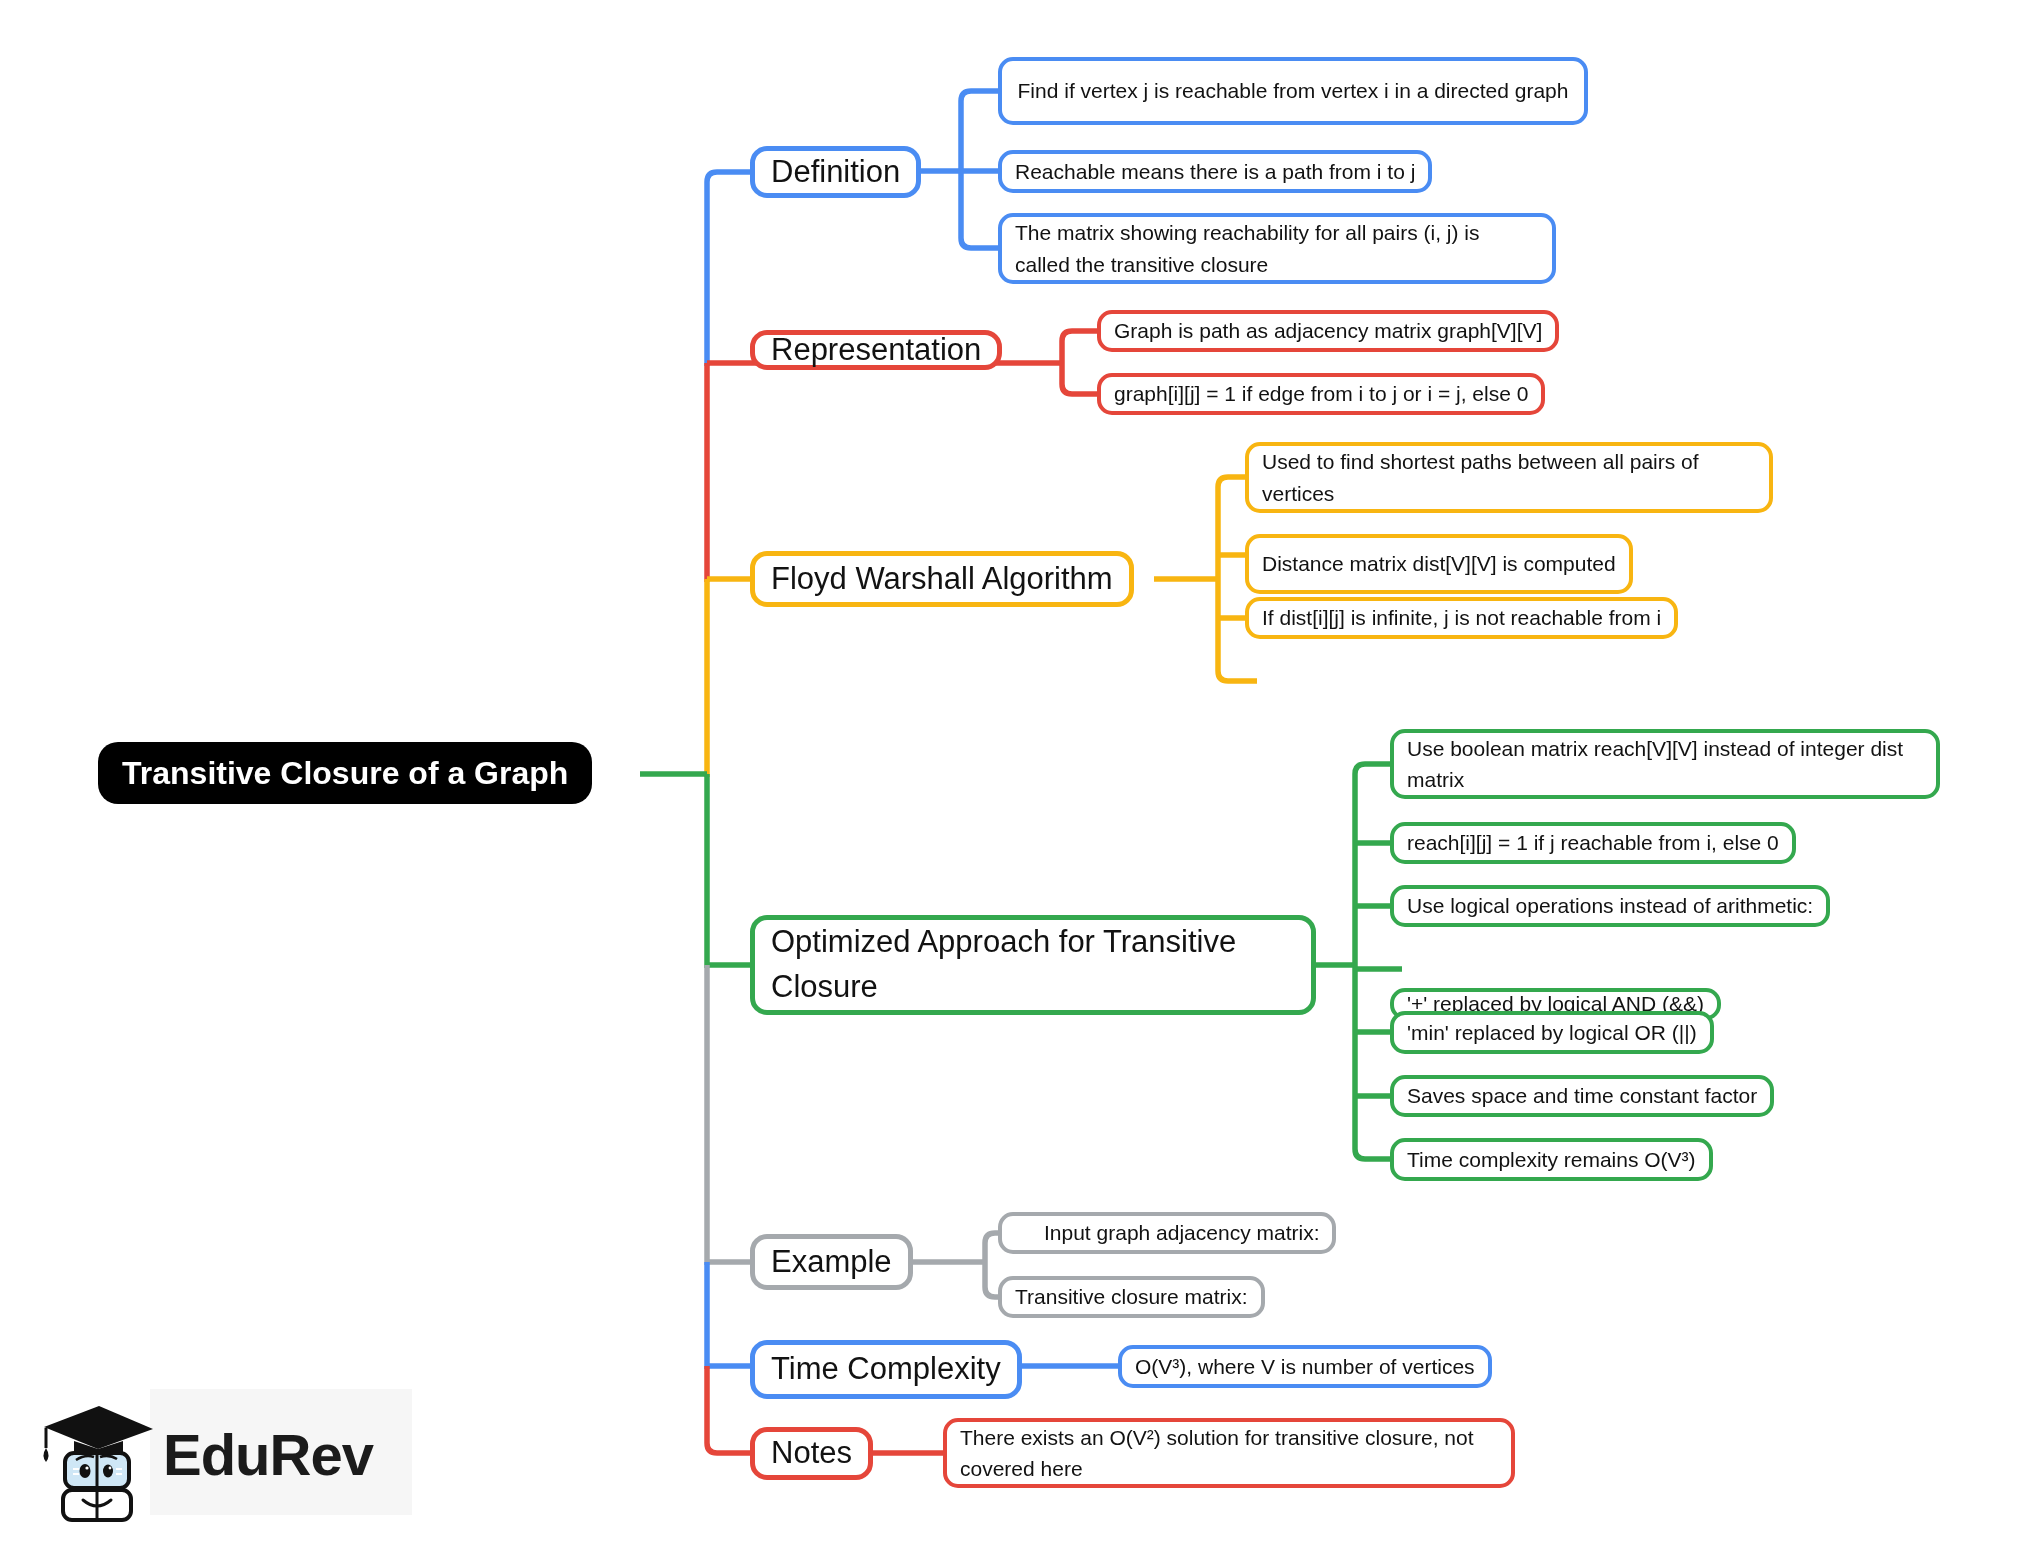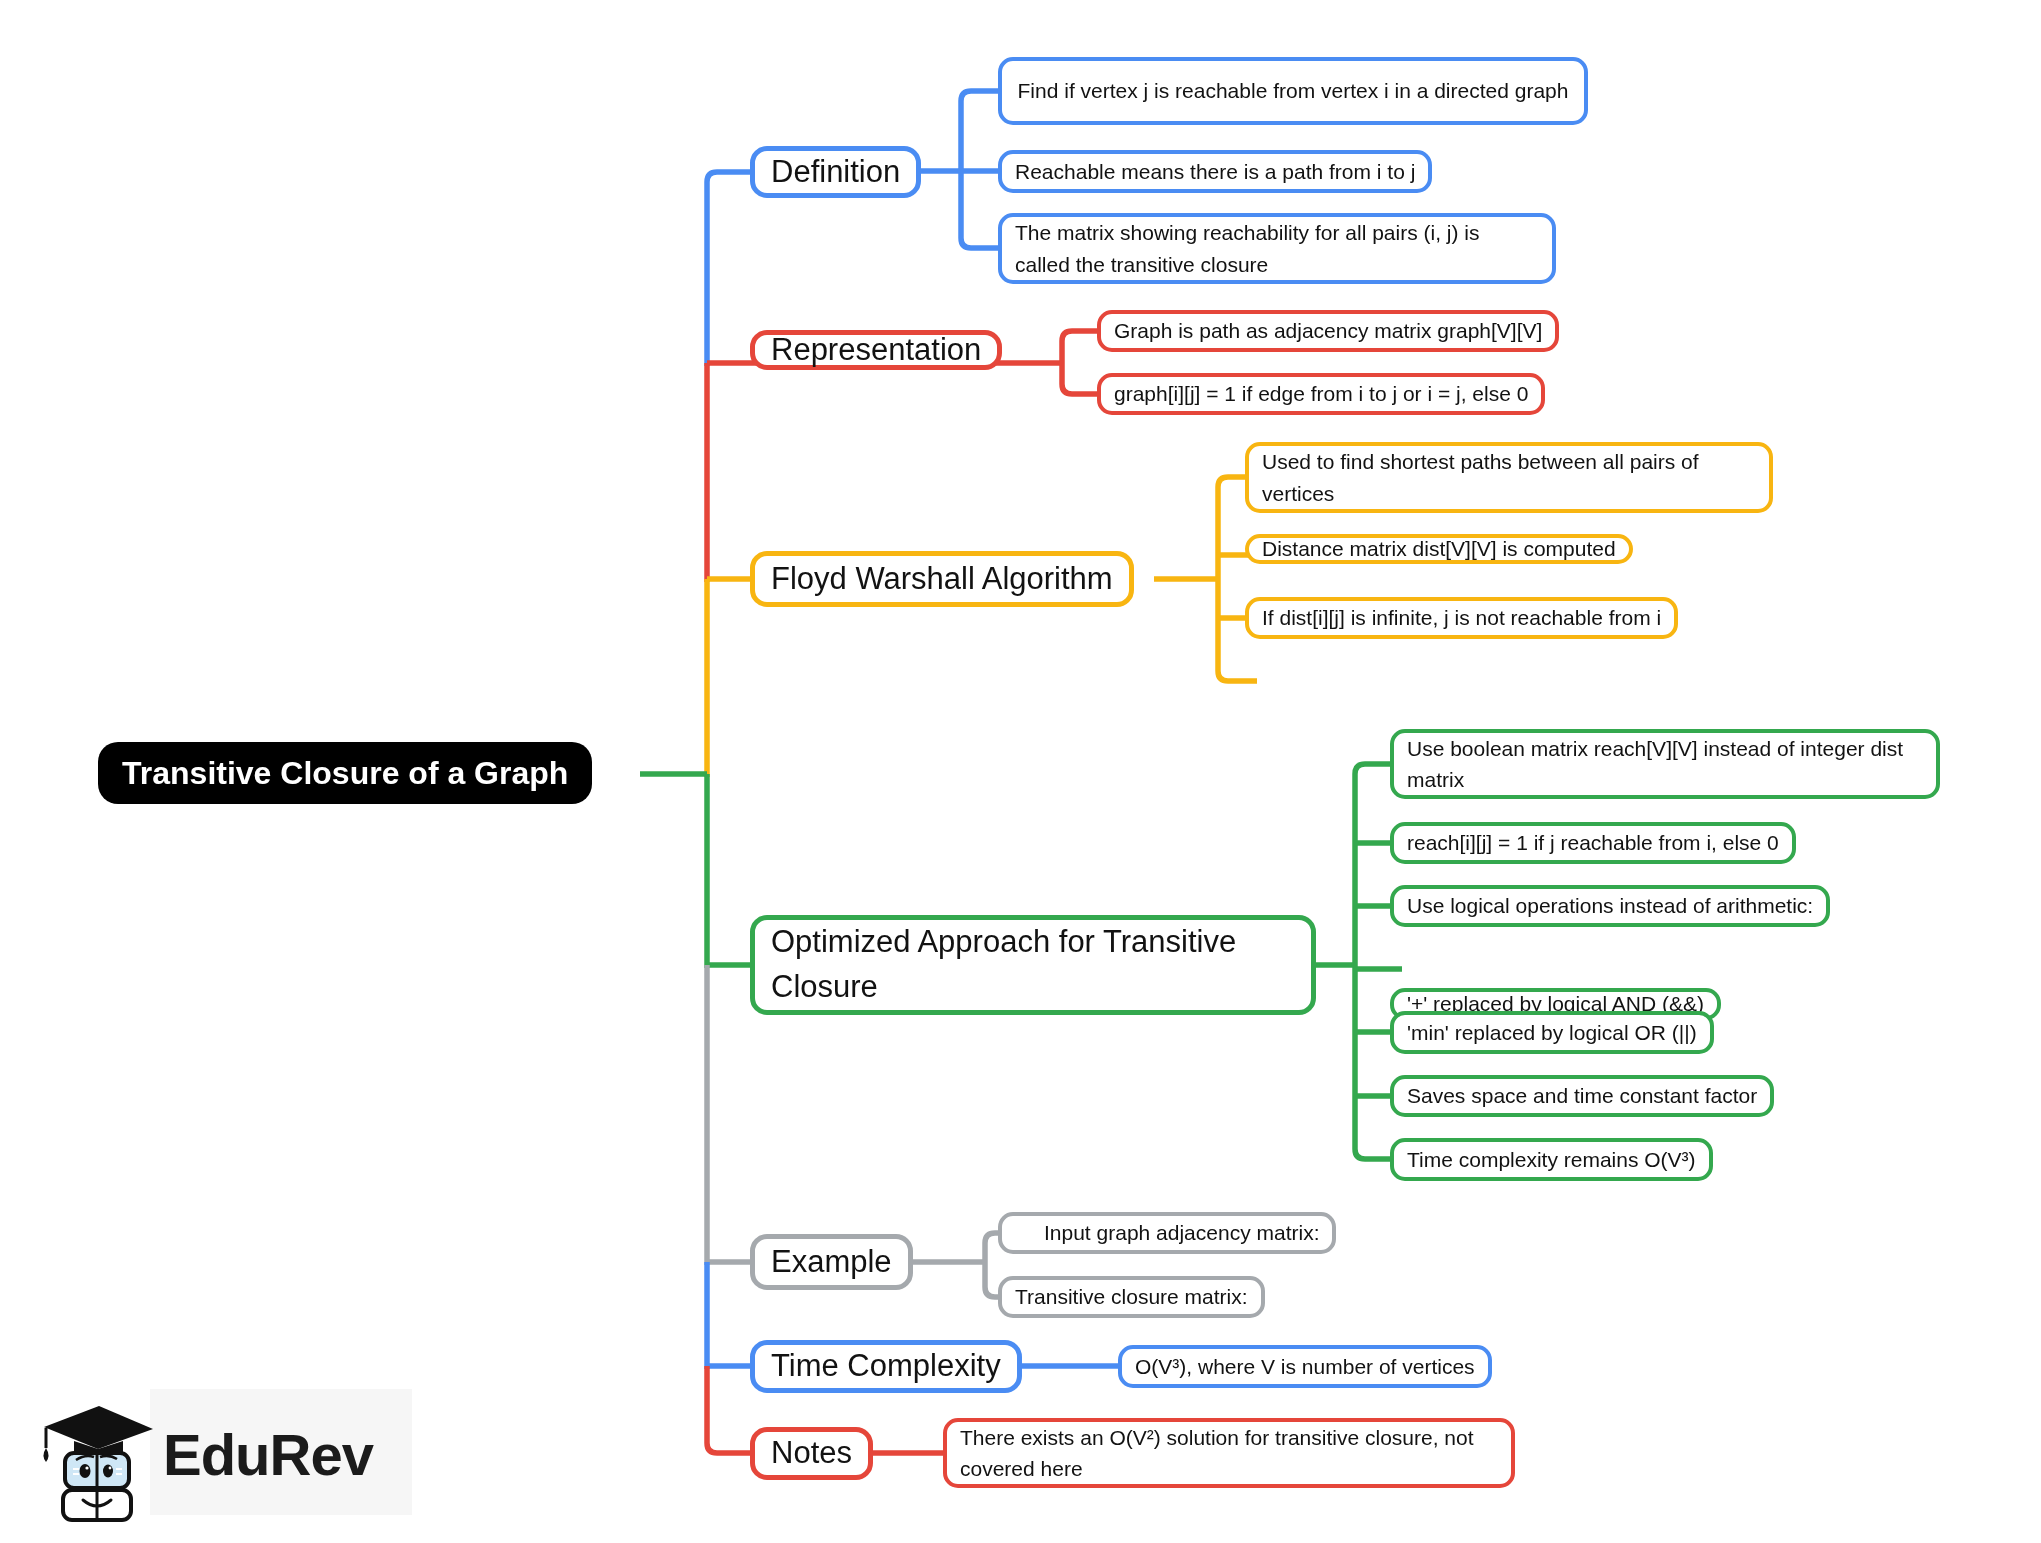--- a/index.html
+++ b/index.html
@@ -74,37 +74,37 @@
   <div class="node c-blue" style="left:998px;top:57px;width:590px;height:68px;">Find if vertex j is reachable from vertex i in a directed graph</div>
   <div class="node one c-blue" style="left:998px;top:150px;height:43px;">Reachable means there is a path from i to j</div>
   <div class="node c-blue" style="left:998px;top:213px;width:558px;height:71px;">The matrix showing reachability for all pairs (i, j) is called the transitive closure</div>
 
   <div class="node branch one c-red" style="left:750px;top:330px;height:40px;">Representation</div>
   <div class="node one c-red" style="left:1097px;top:310px;height:42px;">Graph is path as adjacency matrix graph[V][V]</div>
   <div class="node one c-red" style="left:1097px;top:373px;height:42px;">graph[i][j] = 1 if edge from i to j or i = j, else 0</div>
 
   <div class="node branch one c-yellow" style="left:750px;top:551px;height:56px;">Floyd Warshall Algorithm</div>
   <div class="node c-yellow" style="left:1245px;top:442px;width:528px;height:71px;">Used to find shortest paths between all pairs of vertices</div>
-  <div class="node one c-yellow" style="left:1245px;top:534px;height:30px;">Distance matrix dist[V][V] is computed</div>
+  <div class="node one c-yellow" style="left:1245px;top:534px;height:60px;">Distance matrix dist[V][V] is computed</div>
   <div class="node one c-yellow" style="left:1245px;top:597px;height:42px;">If dist[i][j] is infinite, j is not reachable from i</div>
 
   <div class="node branch c-green" style="left:750px;top:915px;width:566px;height:100px;">Optimized Approach for Transitive Closure</div>
   <div class="node c-green" style="left:1390px;top:729px;width:550px;height:70px;">Use boolean matrix reach[V][V] instead of integer dist matrix</div>
   <div class="node one c-green" style="left:1390px;top:822px;height:42px;">reach[i][j] = 1 if j reachable from i, else 0</div>
   <div class="node one c-green" style="left:1390px;top:885px;height:42px;">Use logical operations instead of arithmetic:</div>
   <div class="node one c-green" style="left:1390px;top:988px;height:32px;">'+' replaced by logical AND (&amp;&amp;)</div>
   <div class="node one c-green" style="left:1390px;top:1011px;height:43px;">'min' replaced by logical OR (||)</div>
   <div class="node one c-green" style="left:1390px;top:1075px;height:42px;">Saves space and time constant factor</div>
   <div class="node one c-green" style="left:1390px;top:1138px;height:43px;">Time complexity remains O(V³)</div>
 
   <div class="node branch one c-gray" style="left:750px;top:1234px;height:56px;">Example</div>
   <div class="node one c-gray" style="left:998px;top:1212px;height:42px;padding-left:42px;">Input graph adjacency matrix:</div>
   <div class="node one c-gray" style="left:998px;top:1276px;height:42px;">Transitive closure matrix:</div>
 
-  <div class="node branch one c-blue" style="left:750px;top:1340px;height:53px;">Time Complexity</div>
+  <div class="node branch one c-blue" style="left:750px;top:1340px;height:59px;">Time Complexity</div>
   <div class="node one c-blue" style="left:1118px;top:1345px;height:43px;">O(V³), where V is number of vertices</div>
 
   <div class="node branch one c-red" style="left:750px;top:1427px;height:53px;">Notes</div>
   <div class="node c-red" style="left:943px;top:1418px;width:572px;height:70px;">There exists an O(V²) solution for transitive closure, not covered here</div>
 
   <div>
     <div class="logo-backdrop" style="left:150px;top:1389px;width:262px;height:126px;"></div>
     <svg class="mascot" style="left:36px;top:1396px;" width="122" height="126" viewBox="0 0 122 126">
 
       <path d="M10 32 V52" stroke="#111" stroke-width="3" fill="none"></path>

